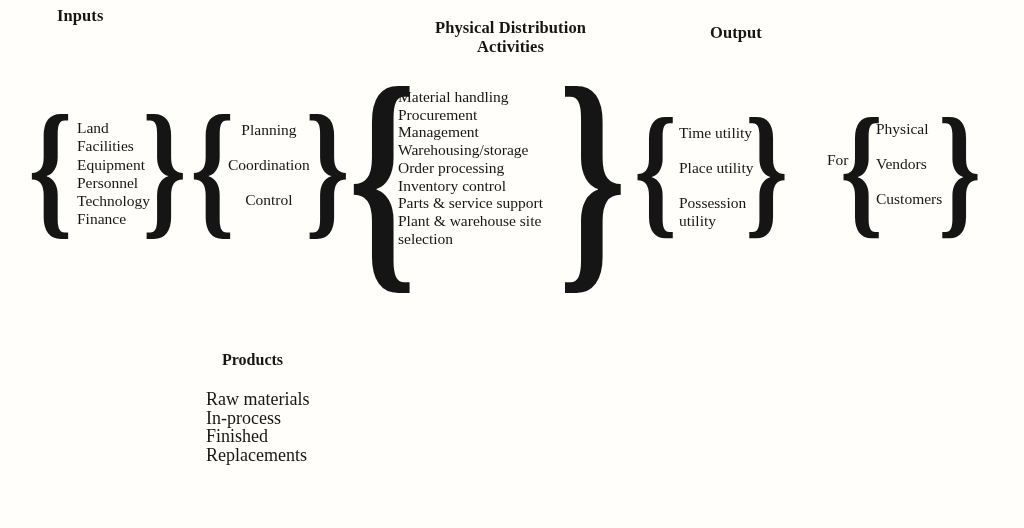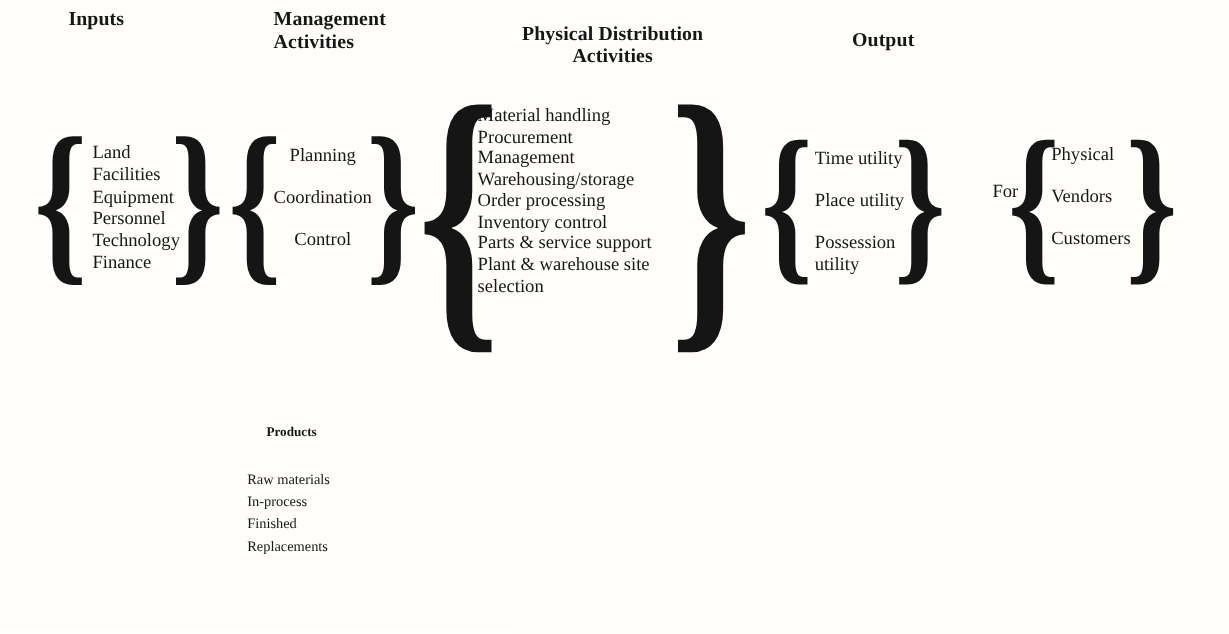--- a/index.html
+++ b/index.html
@@ -46,37 +46,36 @@
     transform: scale(var(--sx, 0.78), var(--sy, 1.04));
   }
   .for-label {
     position: absolute;
     font-size: 15.5px;
     line-height: 18px;
   }
   .products-title {
     position: absolute;
     font-weight: bold;
-    font-size: 11px;
+    font-size: 16px;
     line-height: 18px;
   }
   .products-list {
     position: absolute;
-    font-size: 12px;
+    font-size: 18px;
     line-height: 18.6px;
     white-space: nowrap;
   }
 </style>
 </head>
 <body>
 
 <div class="canvas">
 
   <div class="hdr" style="left:57px; top:7px;">Inputs</div>
-  <div class="hdr" style="left:228px; top:7px; width:115px;">Management Activities</div>
   <div class="hdr center" style="left:418px; top:7px; width:185px;margin-top:12px;">Physical Distribution Activities</div>
   <div class="hdr" style="left:710px; top:24px;">Output</div>
 
   <div class="brace" style="left:28px; top:100px; width:44px; height:137px; font-size:144px;">
       <span>{</span>
     </div>
   <div class="list" style="left:77px; top:119px;">
     <div>Land</div>
     <div>Facilities</div>
     <div>Equipment</div>

